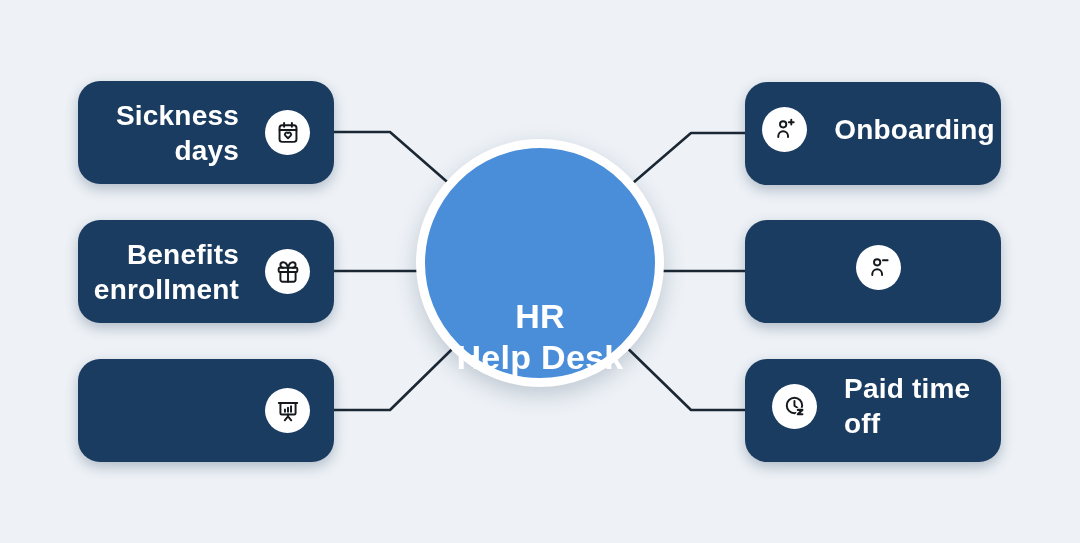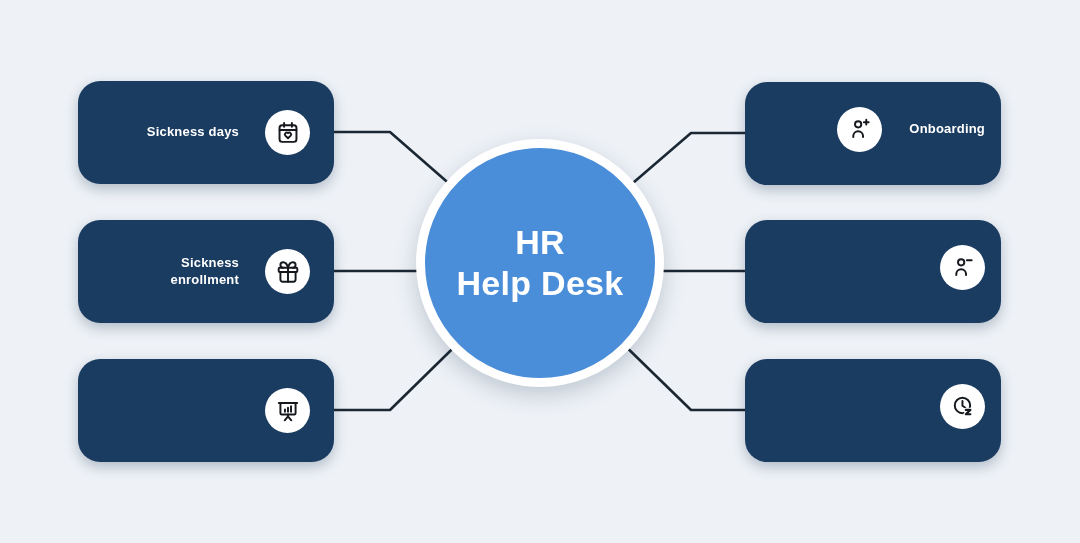--- a/index.html
+++ b/index.html
@@ -38,24 +38,24 @@
     position:absolute;
     width:256px;height:103px;
     background:var(--node-bg);
     border-radius:22px;
     box-shadow:0 5px 13px rgba(23,48,77,.28);
     display:flex;
     align-items:center;
     z-index:2;
   }
   .node.left{left:78px;justify-content:flex-end;padding:0 24px 0 16px;gap:26px;}
-  .node.right{left:745px;justify-content:flex-end;padding:0 16px 9px 27px;gap:27px;}
+  .node.right{left:745px;justify-content:center;padding:0 16px 9px 27px;gap:27px;}
   .node .label{
     color:var(--node-text);
-    font-size:13px;
+    font-size:28px;
     font-weight:600;
     letter-spacing:.2px;
     line-height:1.25;
     white-space:pre-line;
   }
   .node.left .label{text-align:right;}
   .node.right .label{text-align:left;}
   .icon-circle{
     flex:0 0 auto;
     width:45px;height:45px;
@@ -72,21 +72,21 @@
     fill:none;
   }
   .hub{
     position:absolute;
     left:416px;top:139px;
     width:248px;height:248px;
     border-radius:50%;
     background:var(--hub-bg);
     border:9px solid var(--hub-ring);
     box-shadow:0 8px 22px rgba(23,48,77,.22);
-    display:flex;align-items:center;justify-content:center;
+    display:flex;align-items:flex-end;justify-content:center;
     z-index:3;
   }
   .hub-title{
     color:var(--hub-text);
     font-size:34px;
     font-weight:600;
     line-height:1.2;
     text-align:center;
     letter-spacing:.3px;
   }
@@ -110,21 +110,21 @@
     <div class="icon-circle">
       <svg viewBox="0 0 24 24">
         <rect x="4.2" y="4.8" width="15.6" height="15.4" rx="2.4"></rect>
         <path d="M8.4 2.8v3.4M15.6 2.8v3.4M4.2 9.2h15.6"></path>
         <path d="M12 16.9l-2.45-2.45a1.7 1.7 0 0 1 2.4-2.4l.05.05.05-.05a1.7 1.7 0 0 1 2.4 2.4z"></path>
       </svg>
     </div>
   </div>
 
   <div class="node left" style="top:220px">
-    <div class="label">Sickness
+    <div class="label">Benefits
 enrollment</div>
     <div class="icon-circle">
       <svg viewBox="0 0 24 24">
         <rect x="3.4" y="8" width="17.2" height="4" rx="1"></rect>
         <path d="M12 8v13"></path>
         <path d="M19 12v7a2 2 0 0 1-2 2H7a2 2 0 0 1-2-2v-7"></path>
         <path d="M7.5 8a2.5 2.5 0 0 1 0-5A4.8 8 0 0 1 12 8a4.8 8 0 0 1 4.5-5 2.5 2.5 0 0 1 0 5"></path>
       </svg>
     </div>
   </div>
@@ -163,20 +163,21 @@
 
   <div class="node right" style="top:359px">
     <div class="icon-circle">
       <svg viewBox="0 0 24 24">
         <circle cx="11.5" cy="11.5" r="7.1"></circle>
         <path d="M11.5 7.3v4.5l2.7 1.8"></path>
         <path d="M14.6 15.6h4.2l-4.2 4h4.2" stroke="#ffffff" stroke-width="4.2"></path>
         <path d="M14.6 15.6h4.2l-4.2 4h4.2" stroke-width="2"></path>
       </svg>
     </div>
+    <div class="label">Paid time off</div>
   </div>
 
   <div class="hub">
     <div class="hub-title">
       <span>HR</span><br>
       <span>Help Desk</span>
     </div>
   </div>
 
 </div>

